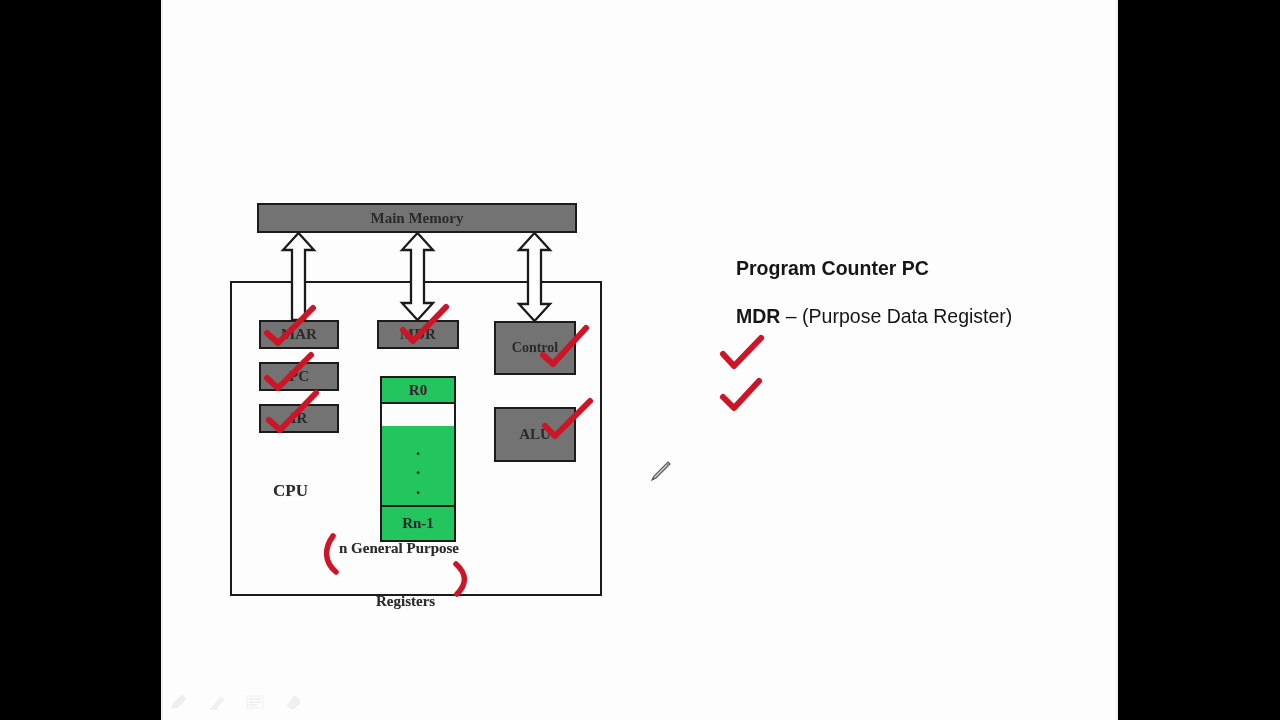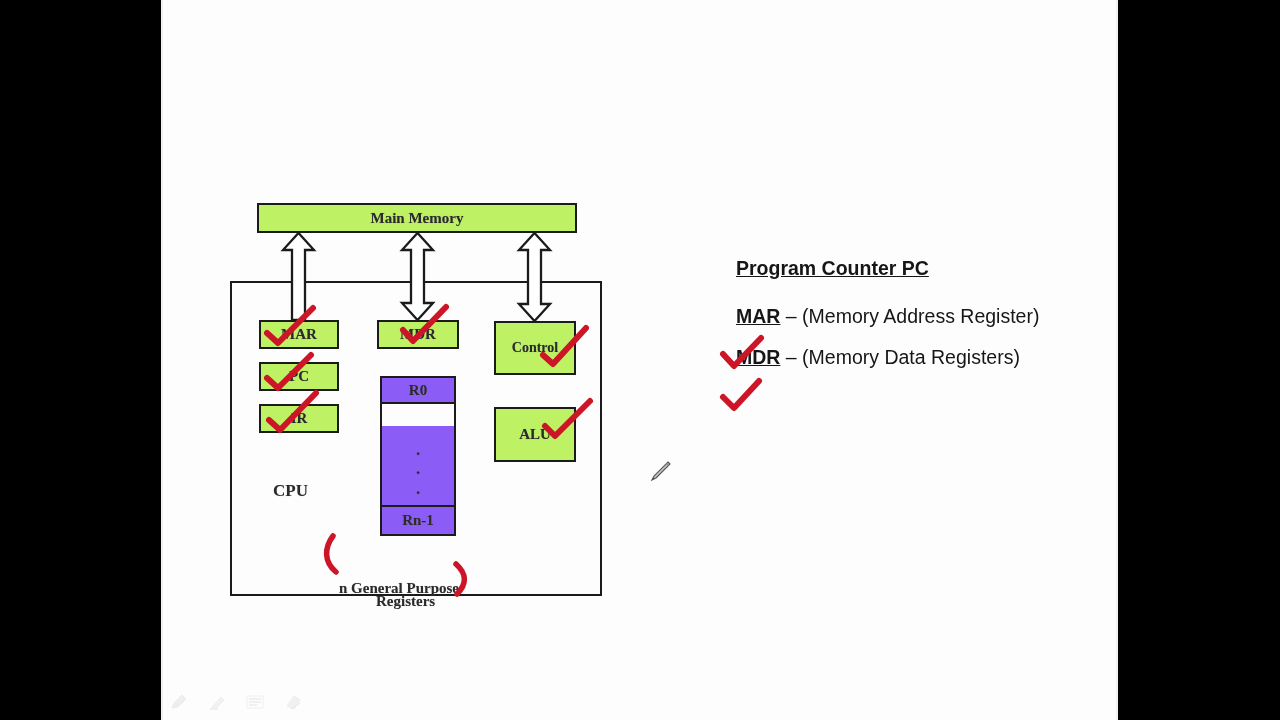--- a/index.html
+++ b/index.html
@@ -50,21 +50,21 @@
   
   #diagram {
     position: absolute;
     left: 0; top: 0;
     width: 957px; height: 720px;
   }
   .dbox {
     position: absolute;
     box-sizing: border-box;
     border: 2.5px solid #1b1b1b;
-    background: #bef264;
+    background: #737373;
     font-family: "Liberation Serif", serif;
     font-weight: bold;
     color: #2a2a2a;
     display: flex;
     align-items: center;
     justify-content: center;
     text-shadow: 0 0 1px rgba(120,120,120,.5);
   }
   .thin { border-width: 2px; }
   .plain-label {
@@ -81,21 +81,21 @@
     width: 76px;
     border-left: 2.5px solid #1b1b1b;
     border-right: 2.5px solid #1b1b1b;
     font-family: "Liberation Serif", serif;
     font-weight: bold;
     color: #2a2a2a;
     display: flex;
     align-items: center;
     justify-content: center;
     font-size: 15px;
-    background: #8b5cf6;
+    background: #22c55e;
     text-shadow: 0 0 1px rgba(120,120,120,.5);
   }
   svg.overlay {
     position: absolute;
     left: 0; top: 0;
     width: 957px; height: 720px;
     overflow: visible;
   }
 
   
@@ -105,21 +105,21 @@
     top: 248px;
     width: 370px;
   }
   .tline {
     color: #161616;
     font-size: 19.5px;
     line-height: 41px;
     white-space: nowrap;
     font-family: "Liberation Sans", sans-serif;
   }
-  .tline b { font-weight: bold; text-decoration: underline; }
+  .tline b { font-weight: bold; }
   .t-first { margin-bottom: 7px; font-weight: bold; }
 
   
   #toolbar {
     position: absolute;
     left: 8px;
     bottom: 8px;
     display: flex;
     align-items: flex-end;
     gap: 18px;
@@ -192,25 +192,25 @@
         <span>R0</span>
       </div>
       <div class="regcell" style="top:404px; height:29px; border-bottom:2.5px solid #1b1b1b;margin-top:22px;">
         <span>R1</span>
       </div>
       <div class="regcell" style="top:433px; height:74px; flex-direction:column; justify-content:space-evenly; border-bottom:2.5px solid #1b1b1b; font-size:17px; line-height:6px;">
         <span>.</span>
         <span>.</span>
         <span>.</span>
       </div>
-      <div class="regcell" style="top:507px; height:29px; border-bottom:2.5px solid #1b1b1b;text-align:right;">
+      <div class="regcell" style="top:507px; height:35px; border-bottom:2.5px solid #1b1b1b;text-align:right;">
         <span>Rn-1</span>
       </div>
 
-      <div class="plain-label" style="left:178px; top:540px; font-size:15px;margin-top:40px;">n General Purpose</div>
+      <div class="plain-label" style="left:178px; top:540px; font-size:15px;">n General Purpose</div>
       <div class="plain-label" style="left:215px; top:593px; font-size:15px;">Registers</div>
 
       <svg class="overlay" viewBox="0 0 957 720">
 
         <g fill="#ffffff" stroke="#1b1b1b" stroke-width="2.3" stroke-linejoin="miter">
           <path d="M 131 320 L 131 250 L 122 250 L 137.5 233 L 153 250 L 144 250 L 144 320 Z"></path>
         </g>
 
         <g fill="#ffffff" stroke="#1b1b1b" stroke-width="2.3" stroke-linejoin="miter">
           <path d="M 250 250 L 241 250 L 256.5 233 L 272 250 L 263 250
@@ -245,24 +245,21 @@
           <path d="M 295 564 C 306 574, 306 584, 296 594" stroke-width="5.5"></path>
         </g>
       </svg>
     </div>
 
     <div id="textpanel">
       <div class="tline t-first">
         <b>Program Counter PC</b><span></span>
       </div>
       <div class="tline">
-        <b>MAR</b><span> – (Memory Address Register)</span>
-      </div>
-      <div class="tline">
-        <b>MDR</b><span> – (Memory Data Registers)</span>
+        <b>MDR</b><span> – (Purpose Data Register)</span>
       </div>
     </div>
 
     <svg class="overlay">
       <g stroke="#cc1526" fill="none" stroke-linecap="round" stroke-linejoin="round" stroke-width="6">
         <path d="M 562 354 L 573 366 L 600 338"></path>
         <path d="M 562 397 L 573 408 L 598 381"></path>
       </g>
     </svg>
 

